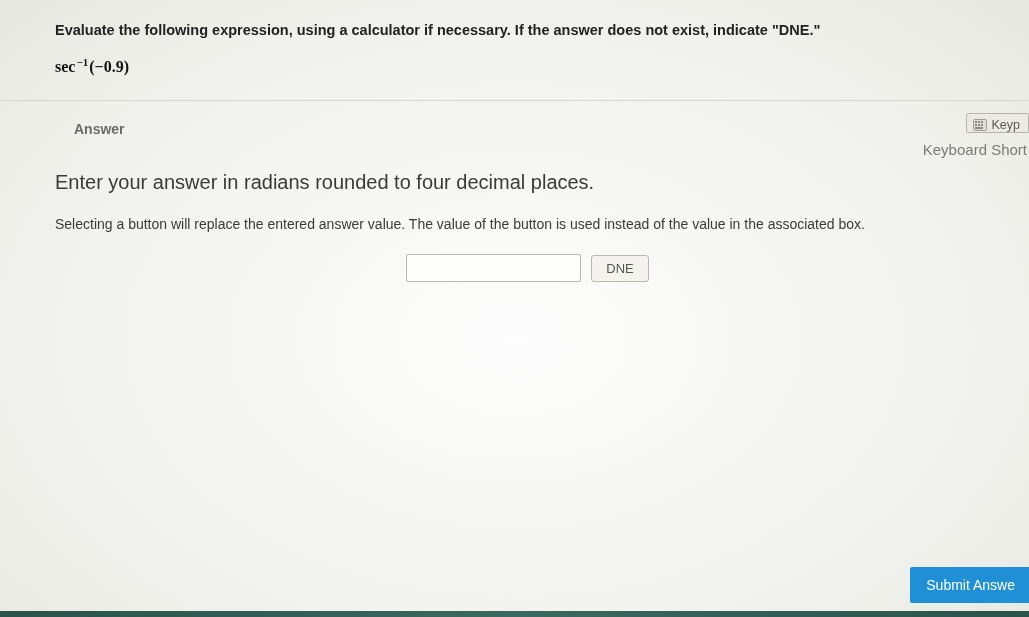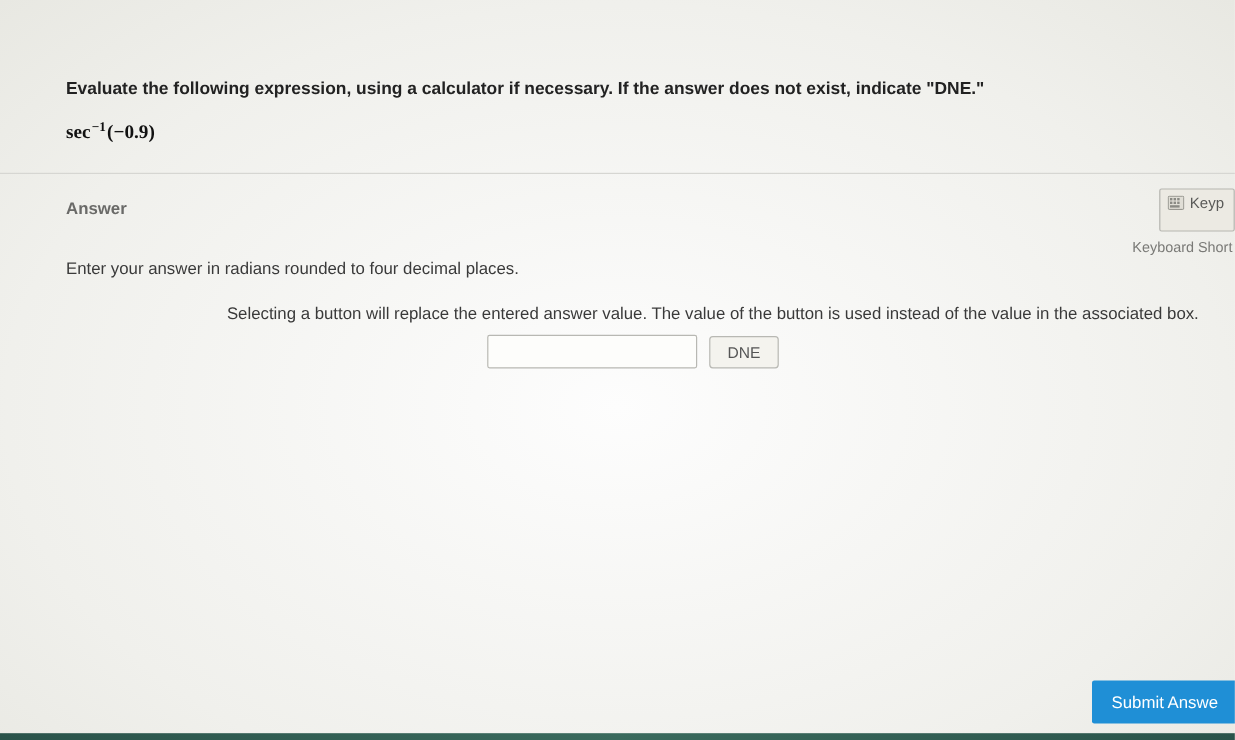--- a/index.html
+++ b/index.html
@@ -21,21 +21,20 @@
     }
     .question-block {
       padding: 22px 30px 18px 55px;
       border-bottom: 1px solid #d6d6d2;
     }
     .question-text {
       font-size: 14.5px;
       font-weight: 600;
       color: #222;
       margin-bottom: 18px;
-      margin-top: 44px;
     }
     .expression {
       text-align: left;
       font-family: "Times New Roman", serif;
       font-size: 16px;
       font-weight: 600;
       color: #111;
       margin-bottom: 6px;
     }
     .expression sup {
@@ -46,68 +45,68 @@
     }
     .answer-section {
       padding: 16px 0 0 55px;
       position: relative;
     }
     .answer-header {
       display: flex;
       justify-content: space-between;
       align-items: flex-end;
       padding-right: 0;
+      margin-left: 19px;
     }
     .answer-label {
       font-size: 14px;
       font-weight: 700;
       color: #6a6a68;
       margin-top: 4px;
     }
     .right-helpers {
       position: absolute;
       right: 0;
       top: 12px;
       text-align: right;
     }
     .keypad-btn {
       display: inline-flex;
       align-items: center;
       gap: 5px;
       border: 1px solid #b5b5b0;
       background: #eceae3;
-      padding: 4px 8px 16px 6px;
+      padding: 4px 8px 0 6px;
       font-size: 12.5px;
       color: #5a5a58;
       border-radius: 2px;
       cursor: pointer;
     }
     .keypad-icon {
       width: 14px;
       height: 12px;
       display: inline-block;
     }
     .kb-shortcut {
-      font-size: 12px;
+      font-size: 15px;
       color: #7a7a77;
       margin-top: 6px;
       padding-right: 2px;
     }
     .instr-1 {
-      font-size: 14px;
+      font-size: 20px;
       color: #3a3a3a;
       margin-top: 34px;
       margin-bottom: 22px;
     }
     .instr-2 {
       font-size: 14px;
       color: #3a3a3a;
-      margin-bottom: 10px;
-      padding-right: 30px;
-      text-align: right;
+      margin-bottom: 22px;
+      padding-right: 46px;
     }
     .input-row {
       display: flex;
       justify-content: center;
       align-items: center;
       gap: 10px;
       padding-right: 29px;
     }
     .answer-input {
       width: 175px;

